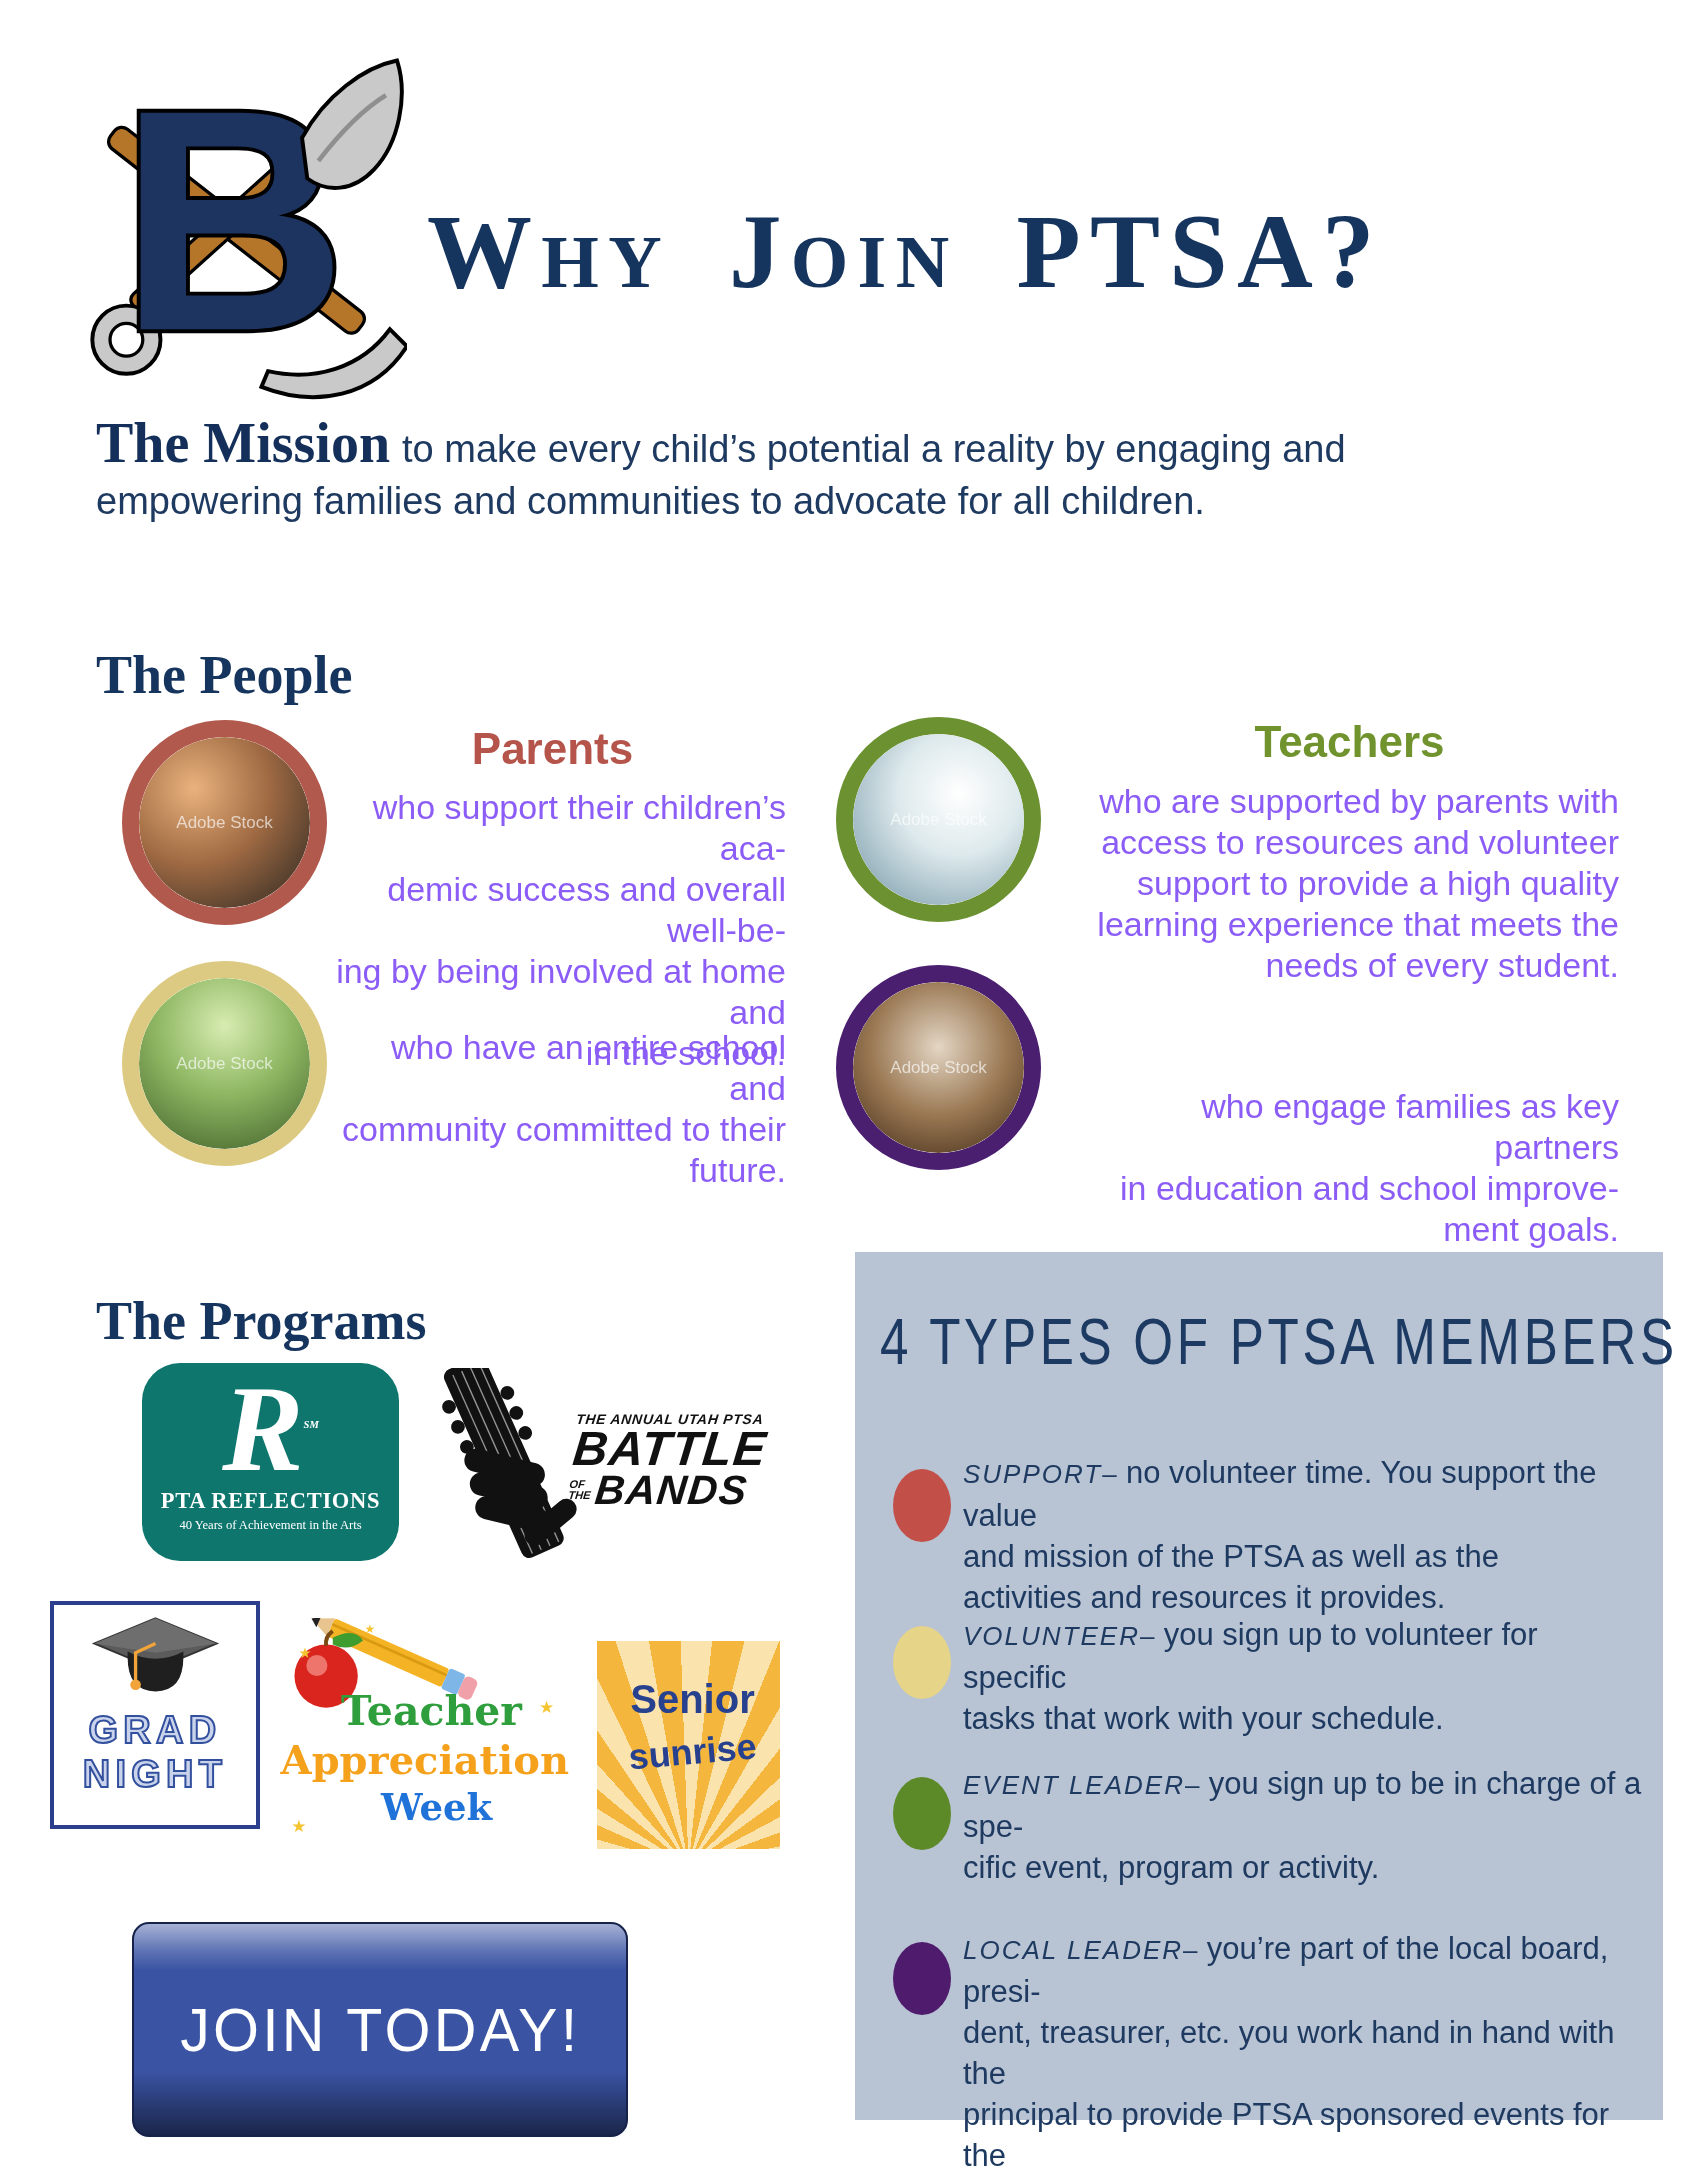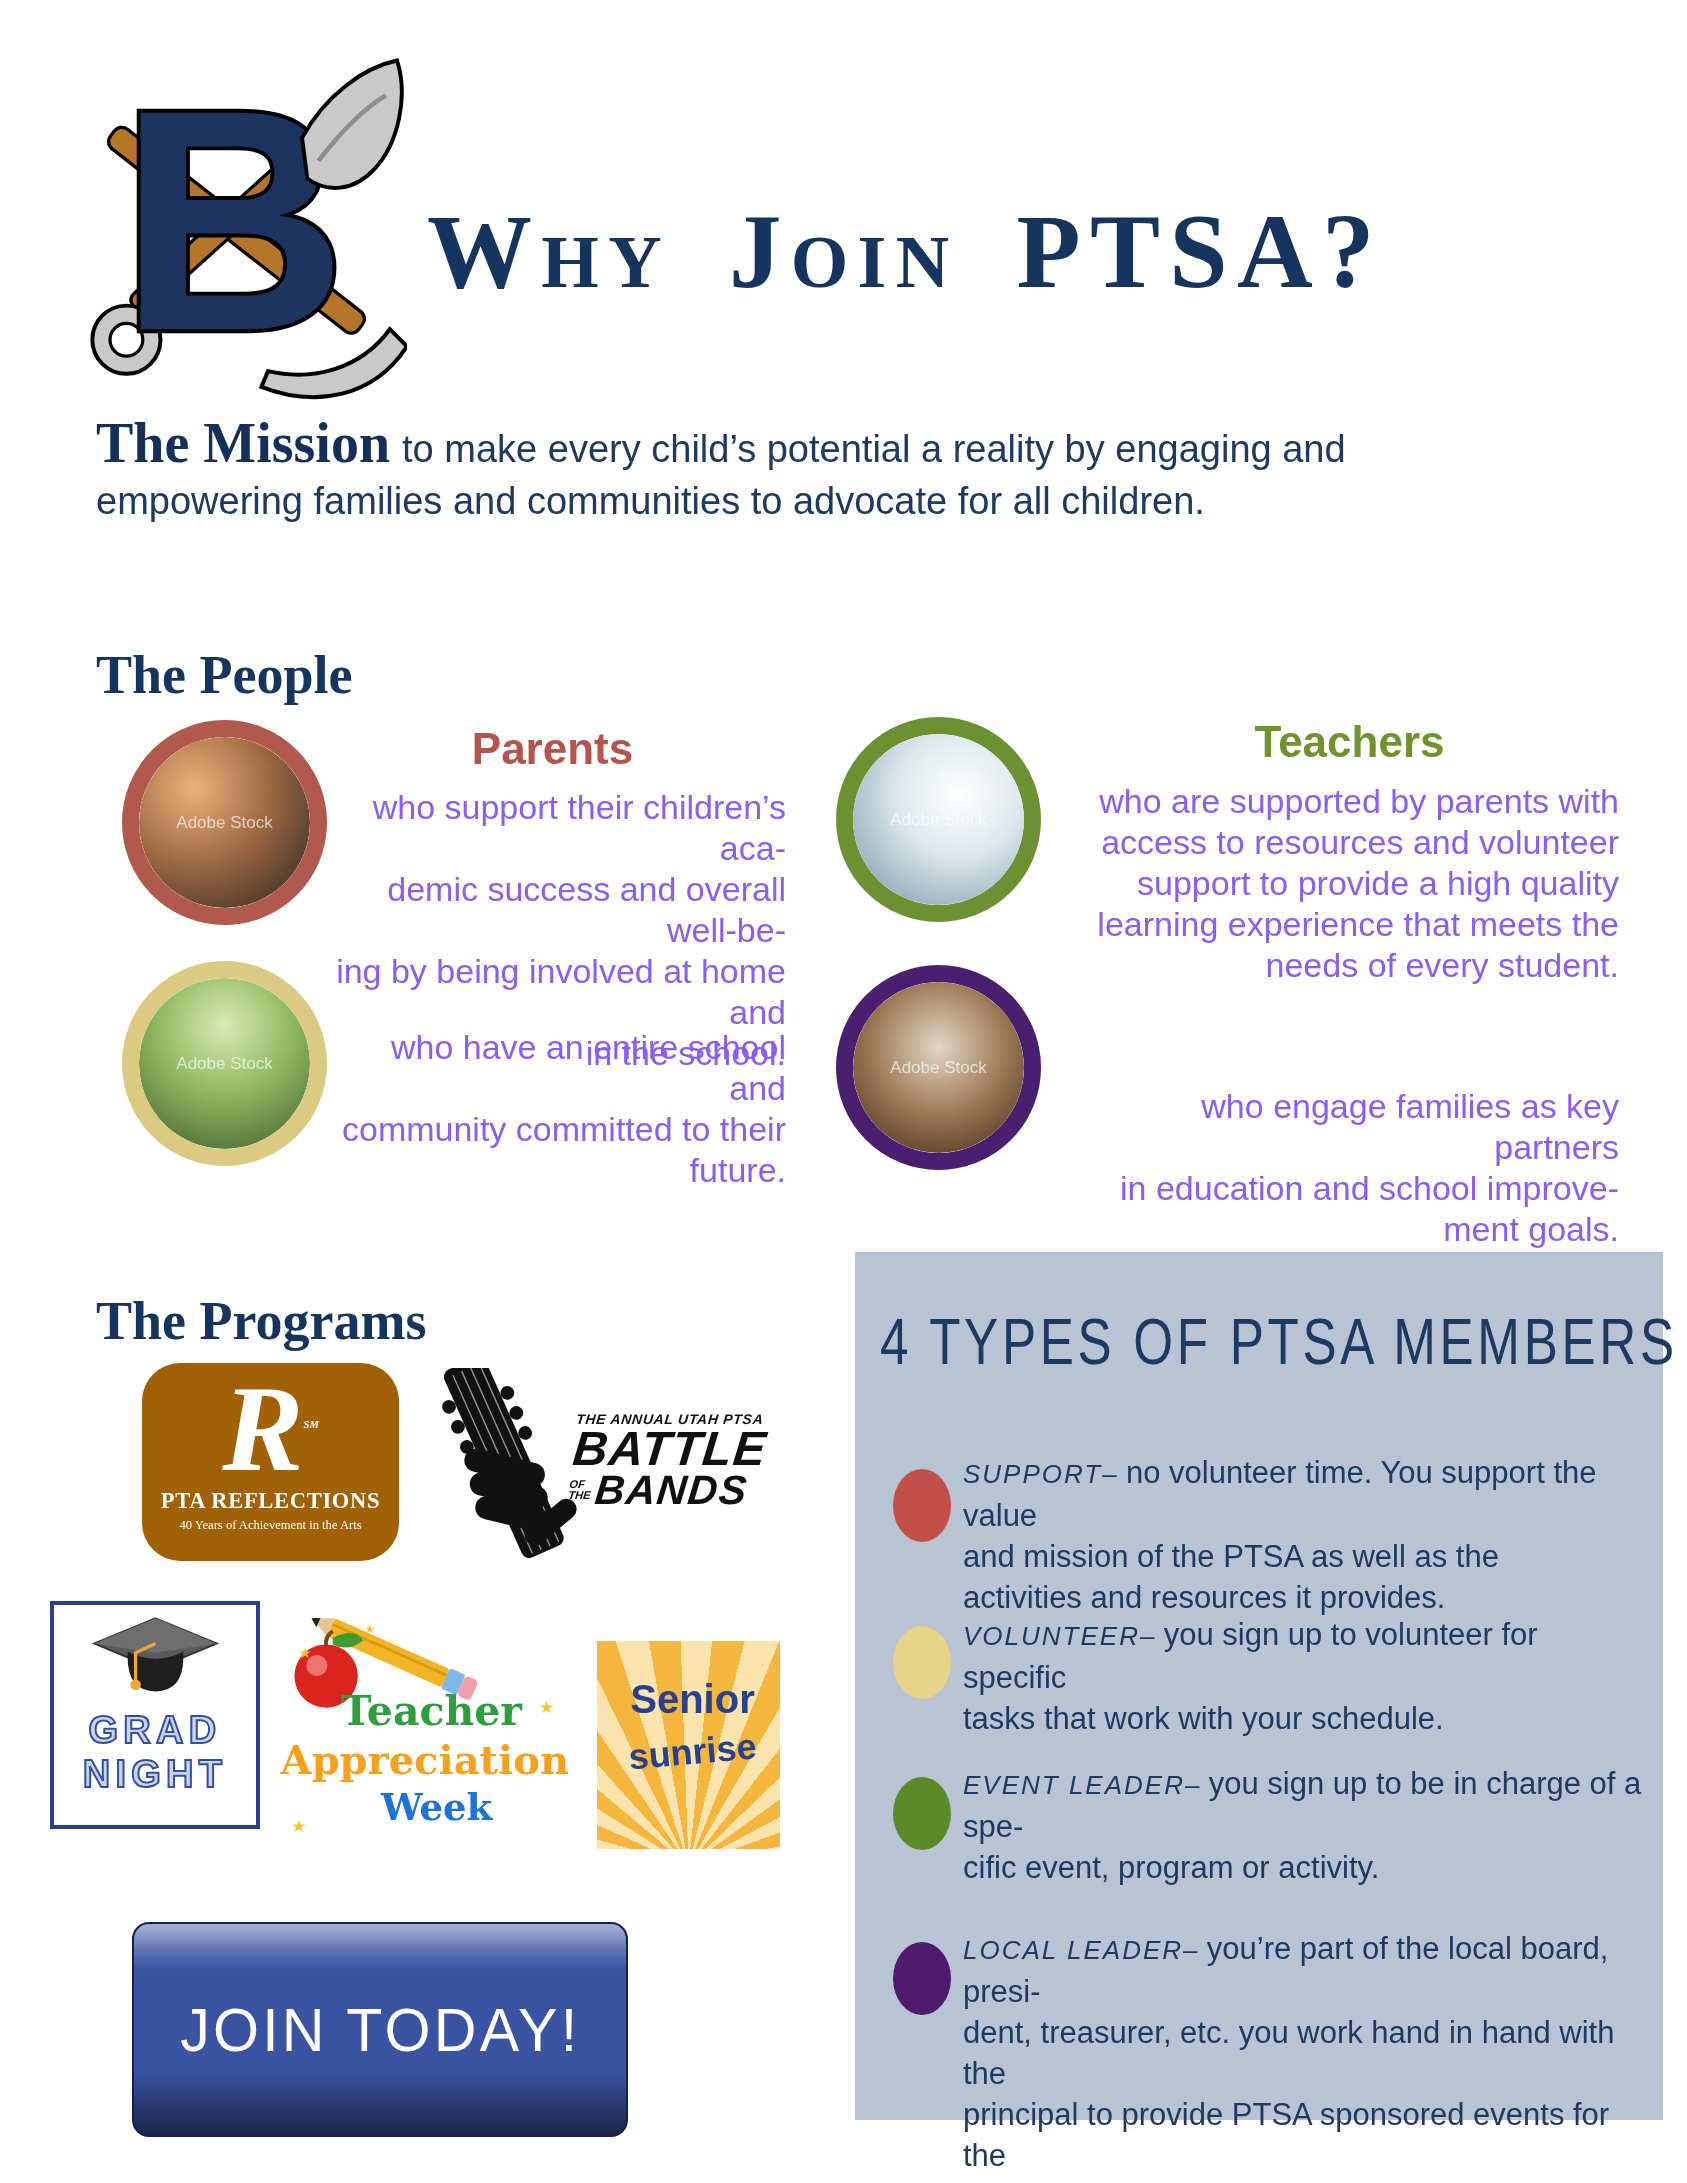--- a/index.html
+++ b/index.html
@@ -170,21 +170,21 @@
     <div id="principal-photo" class="photo">
       <span class="wm">Adobe Stock</span>
     </div>
   </div>
   <div id="principal-text" class="abs card-text preline">who engage families as key partners
 in education and school improve-
 ment goals.</div>
 
   <h2 id="programs-head" class="abs section-head">The Programs</h2>
 
-  <div id="reflections" class="abs" style="background-color: #a16207;">
+  <div id="reflections" class="abs" style="background-color: #0f766e;">
     <span class="r"><span>R</span><span class="sm">SM</span></span>
     <span class="l1">PTA REFLECTIONS</span>
     <span class="l2">40 Years of Achievement in the Arts</span>
   </div>
 
   <div id="battle" class="abs">
     <svg width="152" height="192" viewBox="0 0 200 280">
       <g transform="rotate(-24 100 140)">
         <rect x="68" y="-20" width="66" height="300" rx="12" fill="#111"></rect>
         <line x1="82" y1="-10" x2="82" y2="275" stroke="#fff" stroke-width="2" opacity=".55"></line>

